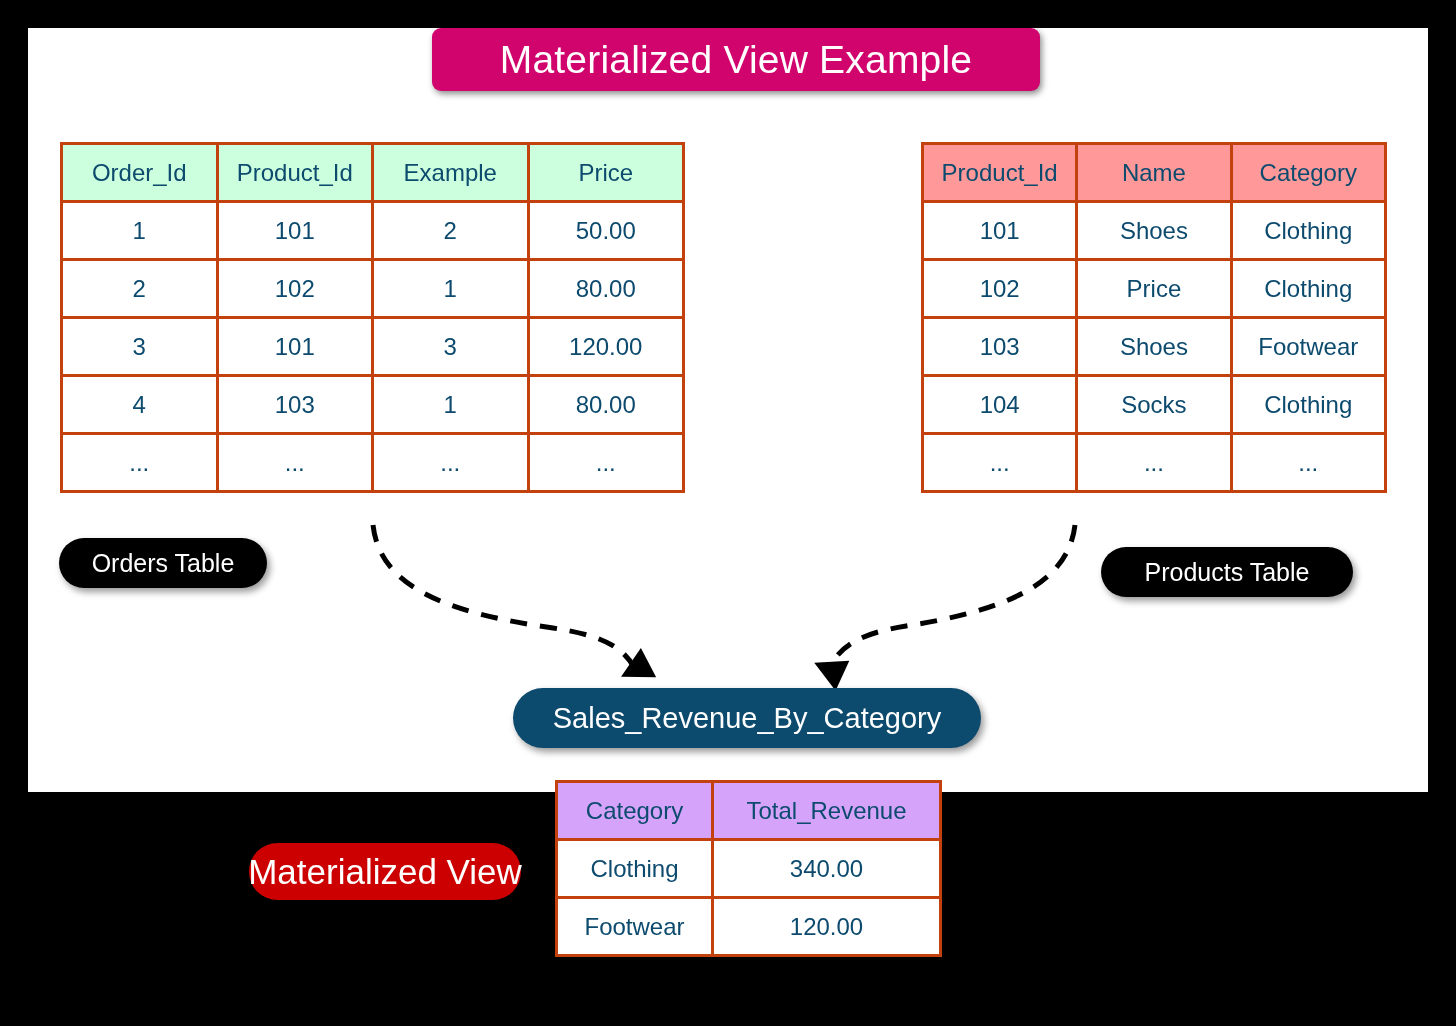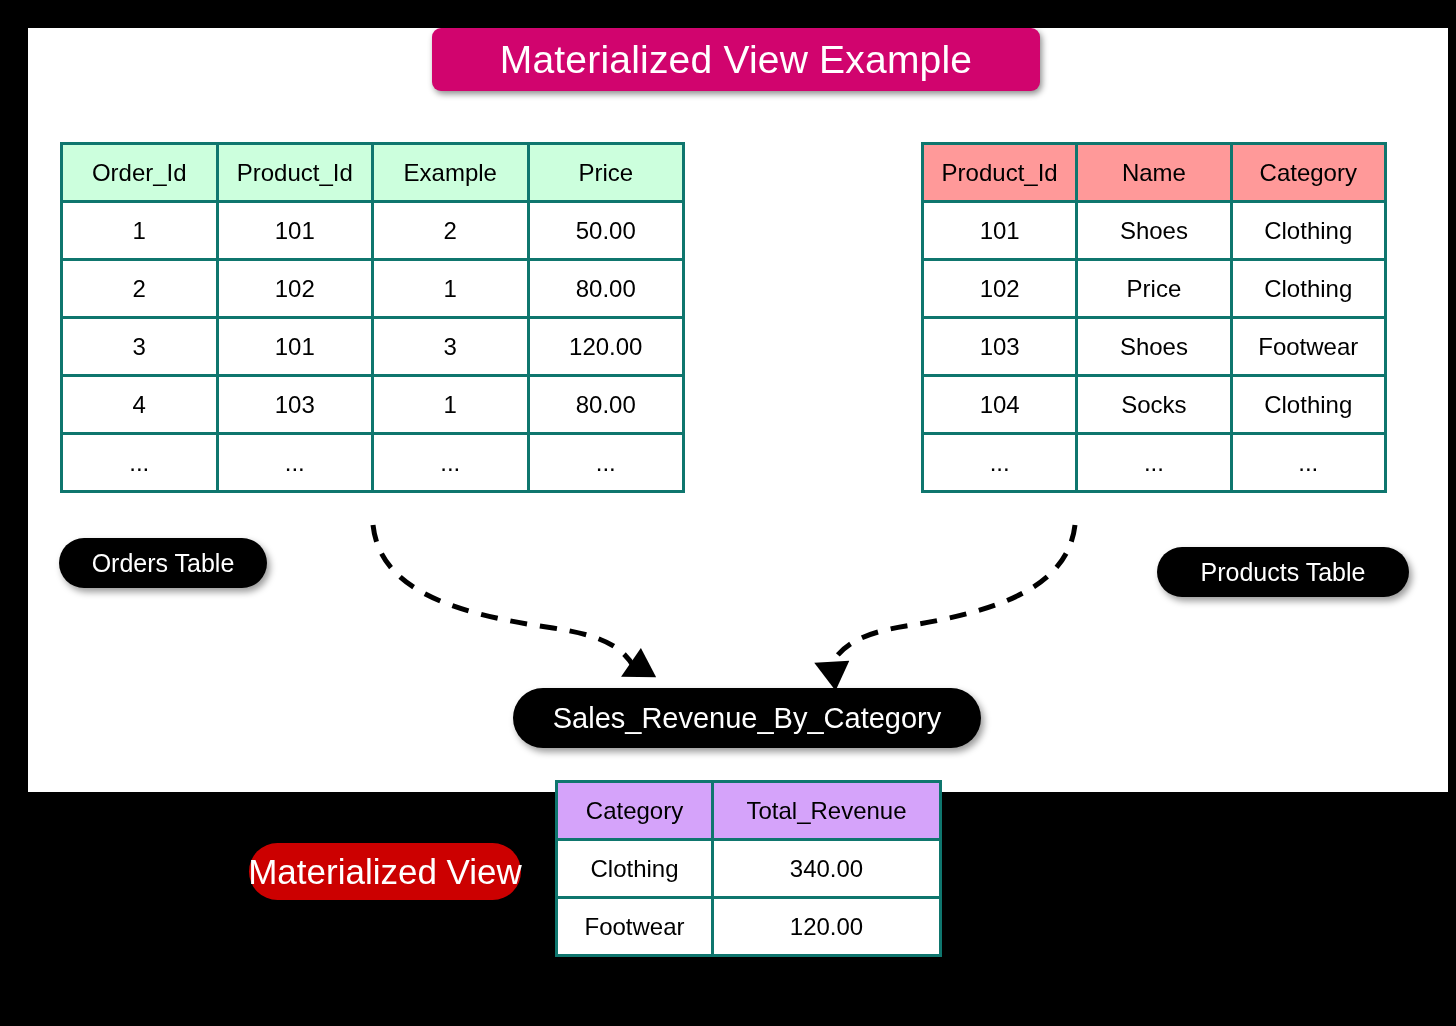--- a/index.html
+++ b/index.html
@@ -13,21 +13,20 @@
     font-family: "Liberation Sans", sans-serif;
     overflow: hidden;
   }
   #canvas {
     position: absolute;
     left: 28px;
     top: 28px;
     width: 1400px;
     height: 764px;
     background: #ffffff;
-    padding-left: 20px;
   }
   .abs { position: absolute; }
 
   
   #title-banner {
     left: 404px;
     top: 0px;
     width: 608px;
     height: 63px;
     background: #d1046e;
@@ -44,25 +43,25 @@
     white-space: nowrap;
   }
 
   
   table.db {
     border-collapse: collapse;
     table-layout: fixed;
     background: #ffffff;
   }
   table.db td, table.db th {
-    border: 3px solid #0f766e;
+    border: 3px solid #c2410c;
     text-align: center;
     font-size: 24px;
     font-weight: normal;
-    color: #000000;
+    color: #0c4a6e;
     height: 58px;
     padding: 0 4px;
     box-sizing: border-box;
     overflow: hidden;
     white-space: nowrap;
   }
   table.db th { font-size: 24px; }
   .hdr-green th { background: #ccffdd; }
   .hdr-salmon th { background: #ff9999; }
   .hdr-purple th { background: #d5a3fa; }
@@ -93,33 +92,33 @@
   #orders-label {
     left: 31px;
     top: 510px;
     width: 208px;
     height: 50px;
     background: #000000;
     font-size: 25px;
     justify-content: center;
   }
   #products-label {
-    left: 1129px;
+    left: 1073px;
     top: 519px;
     width: 252px;
     height: 50px;
     background: #000000;
     font-size: 25px;
   }
   #view-node {
     left: 485px;
     top: 660px;
     width: 468px;
     height: 60px;
-    background: #000000;
+    background: #0c4a6e;
     font-size: 29px;
   }
   #mv-badge {
     left: 221px;
     top: 815px;
     width: 272px;
     height: 57px;
     background: #cc0000;
     font-size: 35px;
   }

